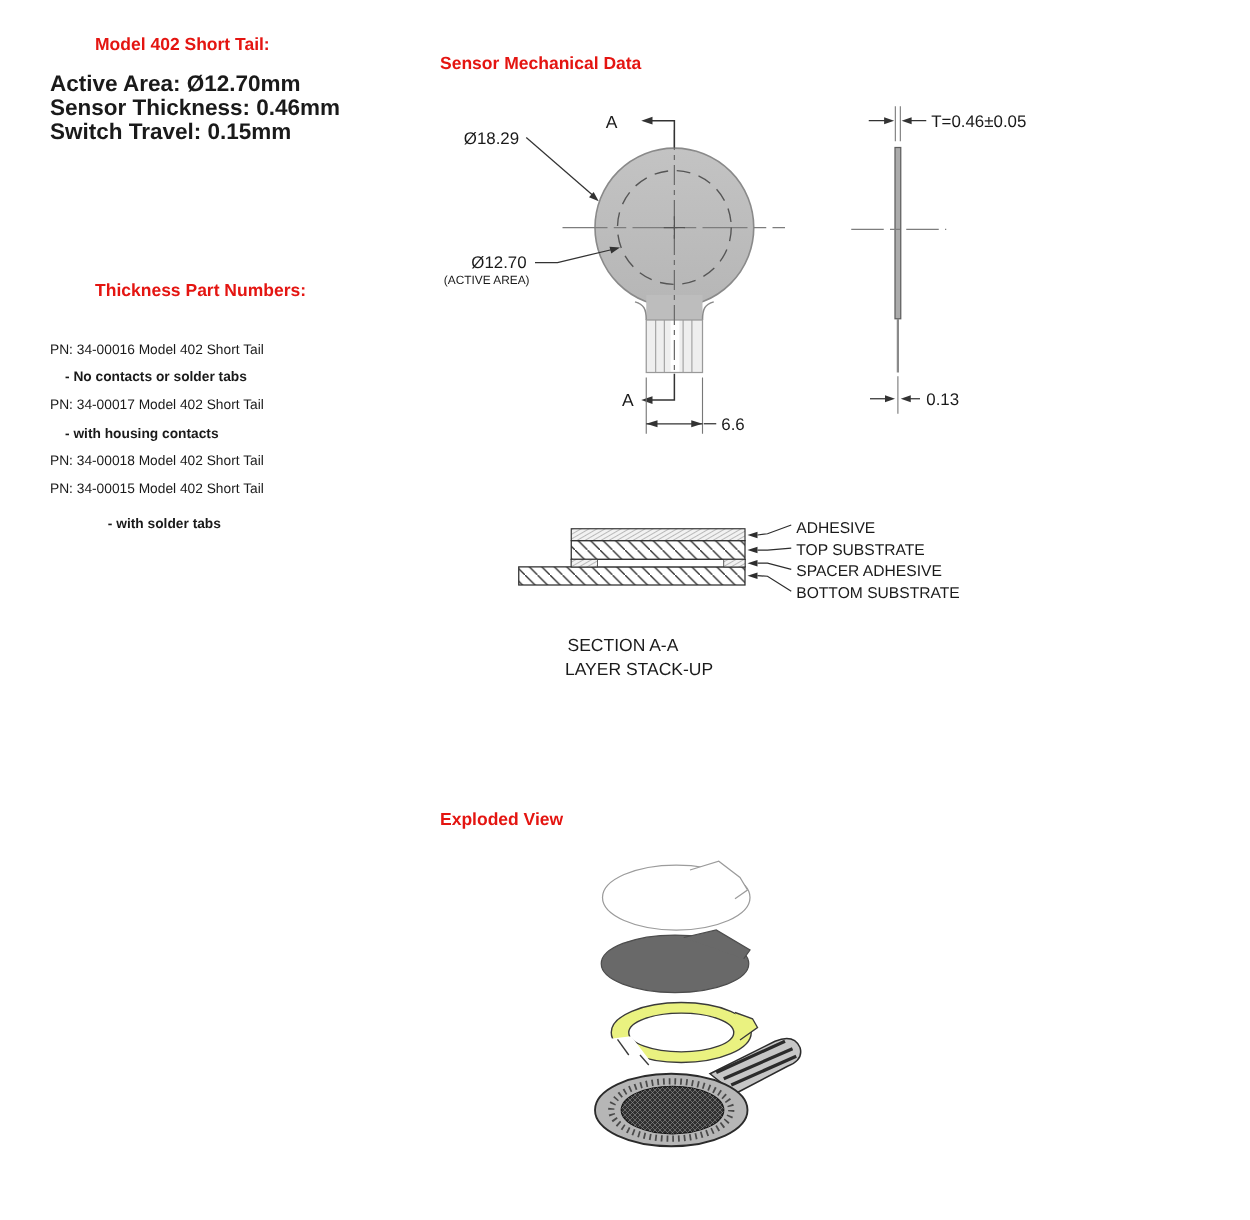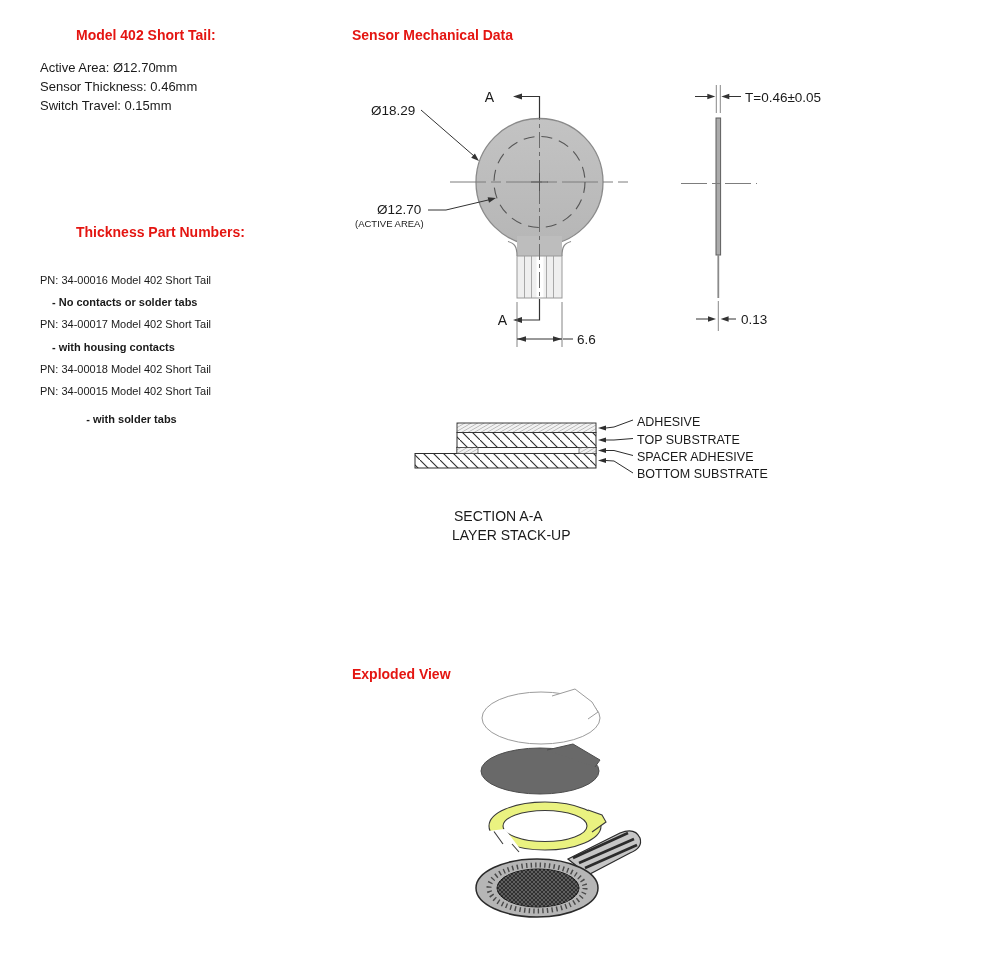--- a/index.html
+++ b/index.html
@@ -2,21 +2,21 @@
 <html><head>
 <meta charset="utf-8">
 <style>
   html,body{margin:0;padding:0;}
   body{
     width:1000px;height:976px;position:relative;background:#ffffff;
     font-family:"Liberation Sans",sans-serif;color:#1a1a1a;overflow:hidden;
   }
   .abs{position:absolute;}
   .red-heading{font-size:14px;font-weight:bold;color:#e41511;white-space:nowrap;margin-left:36px;}
-  .spec-line{font-size:13px;line-height:19px;white-space:nowrap;}
+  .spec-line{font-size:18px;line-height:19px;white-space:nowrap;font-weight:bold;}
   .pn-line{font-size:11px;line-height:22.2px;white-space:nowrap;}
   .pn-desc{padding-left:12px;font-weight:bold;}
   .pn-desc.last{margin-top:6px;text-align:center;}
   svg text{font-family:"Liberation Sans",sans-serif;fill:#1a1a1a;}
 </style>
 </head>
 <body>
 
 <div class="abs red-heading" style="left:40px;top:27px;">Model 402 Short Tail:</div>
 
@@ -31,23 +31,23 @@
 <div class="abs" style="left:40px;top:269px;">
   <div class="pn-line">PN: 34-00016 Model 402 Short Tail</div>
   <div class="pn-line pn-desc">- No contacts or solder tabs</div>
   <div class="pn-line">PN: 34-00017 Model 402 Short Tail</div>
   <div class="pn-line pn-desc">- with housing contacts</div>
   <div class="pn-line">PN: 34-00018 Model 402 Short Tail</div>
   <div class="pn-line">PN: 34-00015 Model 402 Short Tail</div>
   <div class="pn-line pn-desc last">- with solder tabs</div>
 </div>
 
-<div class="abs red-heading" style="left:316px;top:27px;">Sensor Mechanical Data</div>
+<div class="abs red-heading" style="left:316px;top:42px;">Sensor Mechanical Data</div>
 
-<div class="abs red-heading" style="left:316px;top:666px;text-align:center;">Exploded View</div>
+<div class="abs red-heading" style="left:316px;top:647px;text-align:center;">Exploded View</div>
 
 <svg class="abs" style="left:340px;top:80px;" width="560" height="490" viewBox="340 80 560 490">
   <defs>
     <linearGradient id="discg" x1="0" y1="0" x2="0" y2="1">
       <stop offset="0" stop-color="#c3c3c3"></stop>
         <stop offset="1" stop-color="#b6b6b6"></stop>
     </linearGradient>
     <pattern id="hatchB" width="10" height="10" patternUnits="userSpaceOnUse">
       <rect width="10" height="10" fill="#ffffff"></rect>
       <path d="M0,0 L10,10" stroke="#2d2d2d" stroke-width="1.1"></path>

